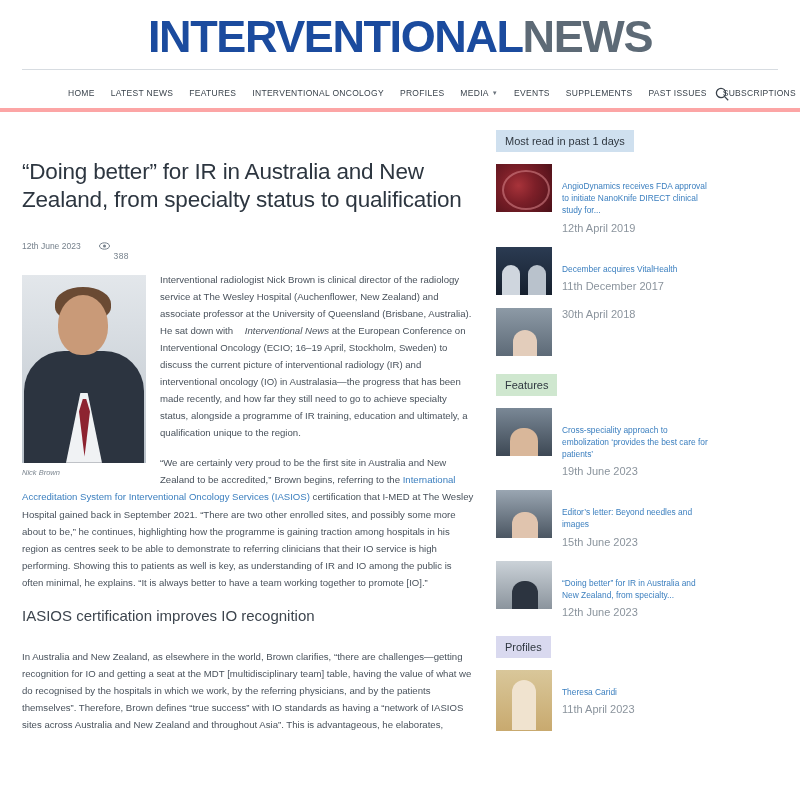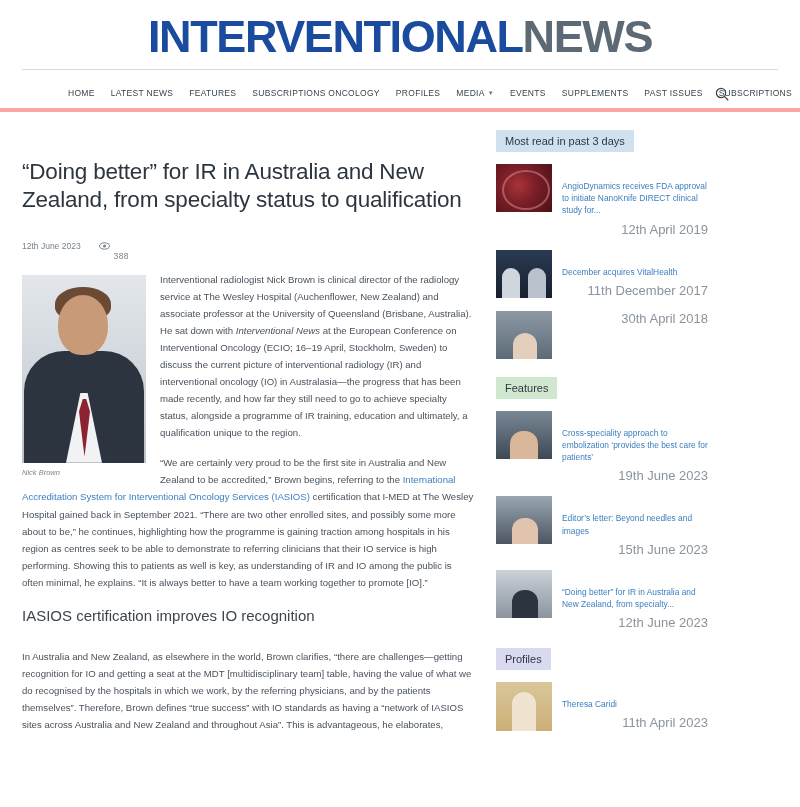--- a/index.html
+++ b/index.html
@@ -145,21 +145,21 @@
     text-align: left;
     margin-top: 5px;
   }
   p.body-text {
     font-size: 9.6px;
     line-height: 1.78;
     color: #49525c;
     margin: 0 0 13px 0;
     text-align: left;
   }
-  p.body-text em { font-style: italic; }
+  p.body-text em { font-style: italic; margin-left: 9px; }
   a.inline-link { color: #3b7fbf; text-decoration: none; }
   h2.subhead {
     font-size: 15px;
     line-height: 1.6;
     color: #3d454e;
     font-weight: normal;
     margin: 3px 0 20px 0;
   }
   .clearfix::after { content:""; display:block; clear:both; }
 
@@ -192,23 +192,22 @@
   .side-text { flex: 1; min-width: 0; }
   .side-link {
     font-size: 8.4px;
     line-height: 1.45;
     color: #3b7fbf;
     margin: 16px 0 5px 0;
     display: block;
     text-decoration: none;
   }
   .side-date {
-    font-size: 13px;
+    font-size: 11px;
     color: #8b949d;
-    text-align: right;
   }
 
   
   .t-angio { background: radial-gradient(circle at 40% 45%, #a8333a 0%, #7c1f28 40%, #4a1018 100%); }
   .t-angio::after {
     content:""; position:absolute; left:10%; top:12%; width:80%; height:76%;
     border:2px solid #d9868c; border-radius:50%; opacity:.55;
   }
   .t-philips { background: linear-gradient(180deg,#2b3b52 0%, #16202e 100%); }
   .t-philips::before {
@@ -265,21 +264,21 @@
     <div class="nav-item">
         <span>HOME</span>
       </div>
     <div class="nav-item">
         <span>LATEST NEWS</span>
       </div>
     <div class="nav-item">
         <span>FEATURES</span>
       </div>
     <div class="nav-item">
-        <span>SUBSCRIPTIONS ONCOLOGY</span>
+        <span>INTERVENTIONAL ONCOLOGY</span>
       </div>
     <div class="nav-item">
         <span>PROFILES</span>
       </div>
     <div class="nav-item">
         <span>MEDIA</span>
         <span class="caret">▼</span>
       </div>
     <div class="nav-item">
         <span>EVENTS</span>
@@ -335,21 +334,21 @@
         <p class="body-text"><span>“We are certainly very proud to be the first site in Australia and New Zealand to be accredited,” Brown begins, referring to the </span><a class="inline-link" href="#">International Accreditation System for Interventional Oncology Services (IASIOS)</a><span> certification that I-MED at The Wesley Hospital gained back in September 2021. “There are two other enrolled sites, and possibly some more about to be,” he continues, highlighting how the programme is gaining traction among hospitals in his region as centres seek to be able to demonstrate to referring clinicians that their IO service is high performing. Showing this to patients as well is key, as understanding of IR and IO among the public is often minimal, he explains. “It is always better to have a team working together to promote [IO].”</span></p>
 
         <h2 class="subhead">IASIOS certification improves IO recognition</h2>
 
         <p class="body-text">In Australia and New Zealand, as elsewhere in the world, Brown clarifies, “there are challenges—getting recognition for IO and getting a seat at the MDT [multidisciplinary team] table, having the value of what we do recognised by the hospitals in which we work, by the referring physicians, and by the patients themselves”. Therefore, Brown defines “true success” with IO standards as having a “network of IASIOS sites across Australia and New Zealand and throughout Asia”. This is advantageous, he elaborates, because the centres will be able to “support each other and learn from each other”, rather than having the nearest reference points and collaborators in Europe “on the other side of the world” and in different time zones. Brown adds that the Royal Australian and New Zealand College of Radiologists (RANZCR) does already have a relationship with Singapore “and hospitals in Singapore have been accredited”. The next step towards “a great foundation on which to build”, he stipulates, would be for a hospital in New Zealand to become accredited—“Auckland Hospital may be on the cards”.</p>
       </div>
     </div>
 
     <div class="side-col">
 
-      <div class="side-title blue">Most read in past 3 days</div>
+      <div class="side-title blue">Most read in past 1 days</div>
       <div class="side-list">
         <div class="side-item">
           <div class="thumb t-angio"></div>
           <div class="side-text">
             <a class="side-link" href="#">AngioDynamics receives FDA approval to initiate NanoKnife DIRECT clinical study for...</a>
             <div class="side-date">12th April 2019</div>
           </div>
         </div>
         <div class="side-item">
           <div class="thumb t-philips"></div>

